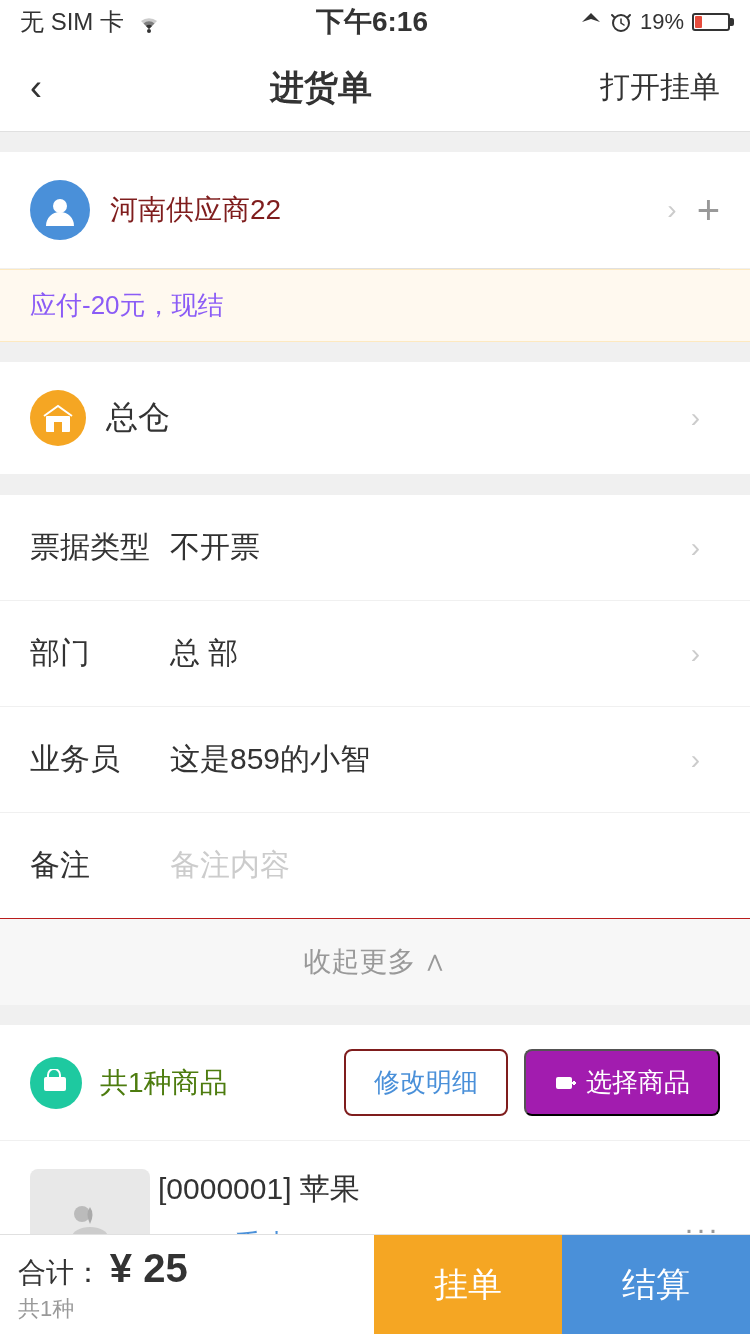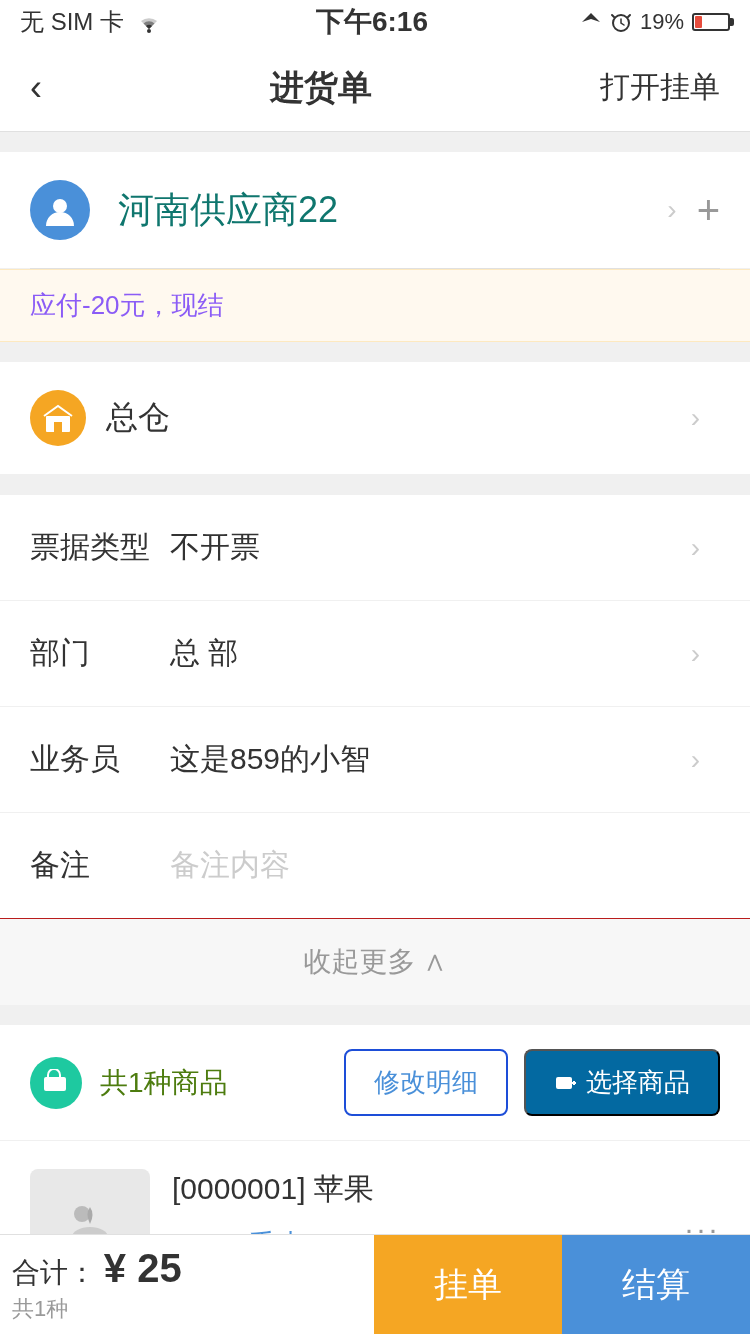--- a/index.html
+++ b/index.html
@@ -101,23 +101,22 @@
       background: #4a90d9;
       display: flex;
       align-items: center;
       justify-content: center;
       margin-right: 20px;
       flex-shrink: 0;
     }
     .supplier-avatar svg { width: 36px; height: 36px; fill: #fff; }
     .supplier-name {
       flex: 1;
-      font-size: 36px;
-      color: #0f766e;
-      margin-left: 8px;
+      font-size: 28px;
+      color: #7f1d1d;
     }
     .chevron-icon {
       color: #ccc;
       font-size: 28px;
       margin-right: 20px;
     }
     .add-icon {
       color: #999;
       font-size: 40px;
       line-height: 1;
@@ -218,49 +217,49 @@
       margin-right: 18px;
       flex-shrink: 0;
     }
     .product-count-icon svg { width: 28px; height: 28px; fill: #fff; }
     .product-count-text {
       flex: 1;
       font-size: 28px;
       color: #4d7c0f;
     }
     .btn-modify {
-      border: 2px solid #1d4ed8;
+      border: 2px solid #7f1d1d;
       color: #4a90d9;
       background: #fff;
       padding: 14px 28px;
       border-radius: 8px;
       font-size: 26px;
       margin-right: 16px;
       cursor: pointer;
     }
     .btn-select {
-      background: #0369a1;
+      background: #a21caf;
       color: #fff;
       padding: 14px 28px;
       border-radius: 8px;
       font-size: 26px;
       display: flex;
       align-items: center;
       gap: 8px;
       cursor: pointer;
     }
     .btn-select svg { width: 24px; height: 24px; fill: #fff; }
 
     
     .product-item {
       display: flex;
       align-items: flex-start;
       padding: 28px 30px;
       background: #fff;
-      gap: 22px;
+      gap: 8px;
     }
     .product-thumb {
       width: 120px;
       height: 120px;
       background: #e8e8e8;
       border-radius: 8px;
       display: flex;
       align-items: center;
       justify-content: center;
       flex-shrink: 0;
@@ -293,21 +292,21 @@
       left: 0;
       width: 750px;
       height: 100px;
       display: flex;
       align-items: center;
       background: #fff;
       border-top: 1px solid #e0e0e0;
     }
     .footer-summary {
       flex: 1;
-      padding: 0 12px;
+      padding: 0 18px;
     }
     .footer-total-label {
       font-size: 28px;
       color: #333;
     }
     .footer-total-amount {
       font-size: 40px;
       font-weight: 600;
       color: #333;
     }

